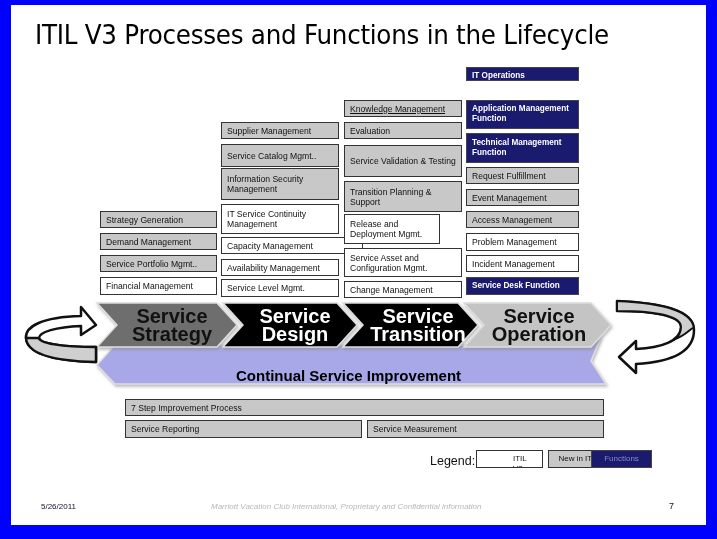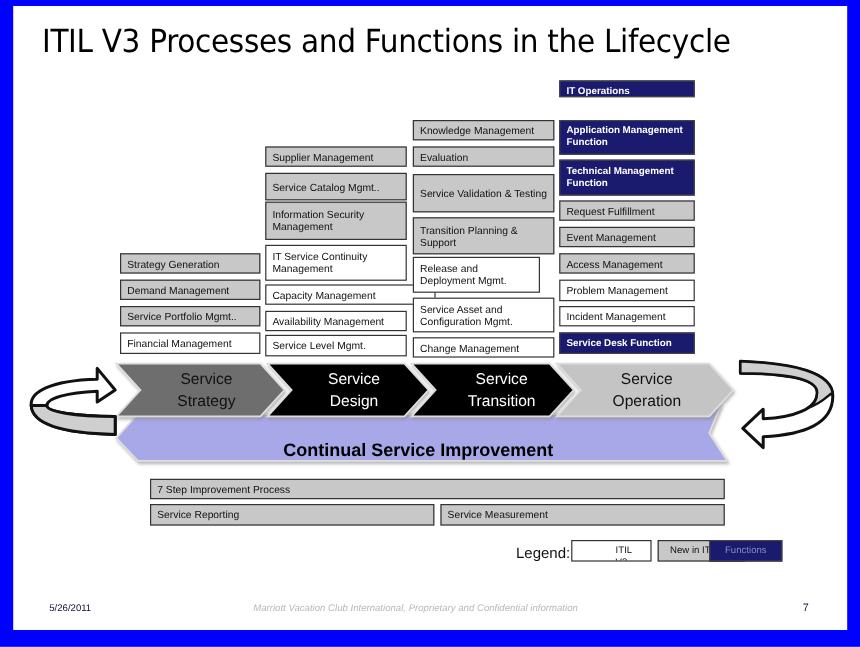--- a/index.html
+++ b/index.html
@@ -8,21 +8,21 @@
   #slide { position:absolute; left:11px; top:5px; width:695px; height:520px; background:#ffffff; }
   .abs { position:absolute; }
   #title { left:24px; top:14px; font-family:"DejaVu Sans", sans-serif; font-size:26.5px; color:#000;
            letter-spacing:-0.3px; white-space:nowrap; transform:scaleX(0.93); transform-origin:left top; }
   .box { position:absolute; box-sizing:border-box; border:1.5px solid #333; font-size:8.6px; color:#111;
          padding:0 5px; display:flex; align-items:center; line-height:10px; overflow:hidden; }
   .box.v2 { background:#ffffff; }
   .box.v3 { background:#c8c8c8; }
   .box.fn { background:#1a1a6e; color:#fff; border-color:#444; font-weight:bold; font-size:8.2px; }
   .box.fn.top { align-items:flex-start; padding-top:3px; }
-  .phase-text { position:absolute; font-weight:normal; font-size:13px; text-align:center; line-height:18px; }
+  .phase-text { position:absolute; font-weight:bold; font-size:20px; text-align:center; line-height:18px; }
   #csi-label { position:absolute; font-weight:bold; font-size:15px; color:#000; white-space:nowrap; }
   .footer { position:absolute; font-size:8px; }
   #legend-label { position:absolute; font-size:12.5px; color:#111; }
 </style>
 </head>
 <body>
 
 <div id="slide">
 
   <div id="title" class="abs">ITIL V3 Processes and Functions in the Lifecycle</div>
@@ -33,25 +33,25 @@
   <div class="box v2" style="left:89px;top:272px;width:117px;height:18px;">Financial Management</div>
 
   <div class="box v3" style="left:210px;top:117px;width:118px;height:17px;">Supplier Management</div>
   <div class="box v3" style="left:210px;top:139px;width:118px;height:23px;">Service Catalog Mgmt..</div>
   <div class="box v3" style="left:210px;top:163px;width:118px;height:32px;">Information Security Management</div>
   <div class="box v2" style="left:210px;top:199px;width:118px;height:30px;">IT Service Continuity Management</div>
   <div class="box v2" style="left:210px;top:232px;width:142px;height:17px;">Capacity Management</div>
   <div class="box v2" style="left:210px;top:254px;width:118px;height:17px;">Availability Management</div>
   <div class="box v2" style="left:210px;top:274px;width:118px;height:18px;">Service Level  Mgmt.</div>
 
-  <div class="box v3" style="left:333px;top:95px;width:118px;height:17px;">Knowledge Management</div>
+  <div class="box v3" style="left:333px;top:95px;width:118px;height:17px;text-decoration:underline;">Knowledge Management</div>
   <div class="box v3" style="left:333px;top:117px;width:118px;height:17px;">Evaluation</div>
   <div class="box v3" style="left:333px;top:140px;width:118px;height:32px;">Service Validation &amp; Testing</div>
   <div class="box v3" style="left:333px;top:176px;width:118px;height:31px;">Transition Planning &amp; Support</div>
-  <div class="box v2" style="left:333px;top:209px;width:106px;height:30px;">Release and Deployment Mgmt.</div>
+  <div class="box v2" style="left:333px;top:209px;width:96px;height:30px;">Release and Deployment Mgmt.</div>
   <div class="box v2" style="left:333px;top:243px;width:118px;height:29px;">Service Asset and Configuration Mgmt.</div>
   <div class="box v2" style="left:333px;top:276px;width:118px;height:17px;">Change Management</div>
 
   <div class="box fn top" style="left:455px;top:62px;width:113px;height:14px;">IT Operations Management Function</div>
   <div class="box fn top" style="left:455px;top:95px;width:113px;height:29px;">Application Management Function</div>
   <div class="box fn" style="left:455px;top:128px;width:113px;height:30px;">Technical Management Function</div>
   <div class="box v3" style="left:455px;top:162px;width:113px;height:17px;">Request Fulfillment</div>
   <div class="box v3" style="left:455px;top:184px;width:113px;height:17px;">Event Management</div>
   <div class="box v3" style="left:455px;top:206px;width:113px;height:17px;">Access Management</div>
   <div class="box v2" style="left:455px;top:228px;width:113px;height:18px;">Problem Management</div>

